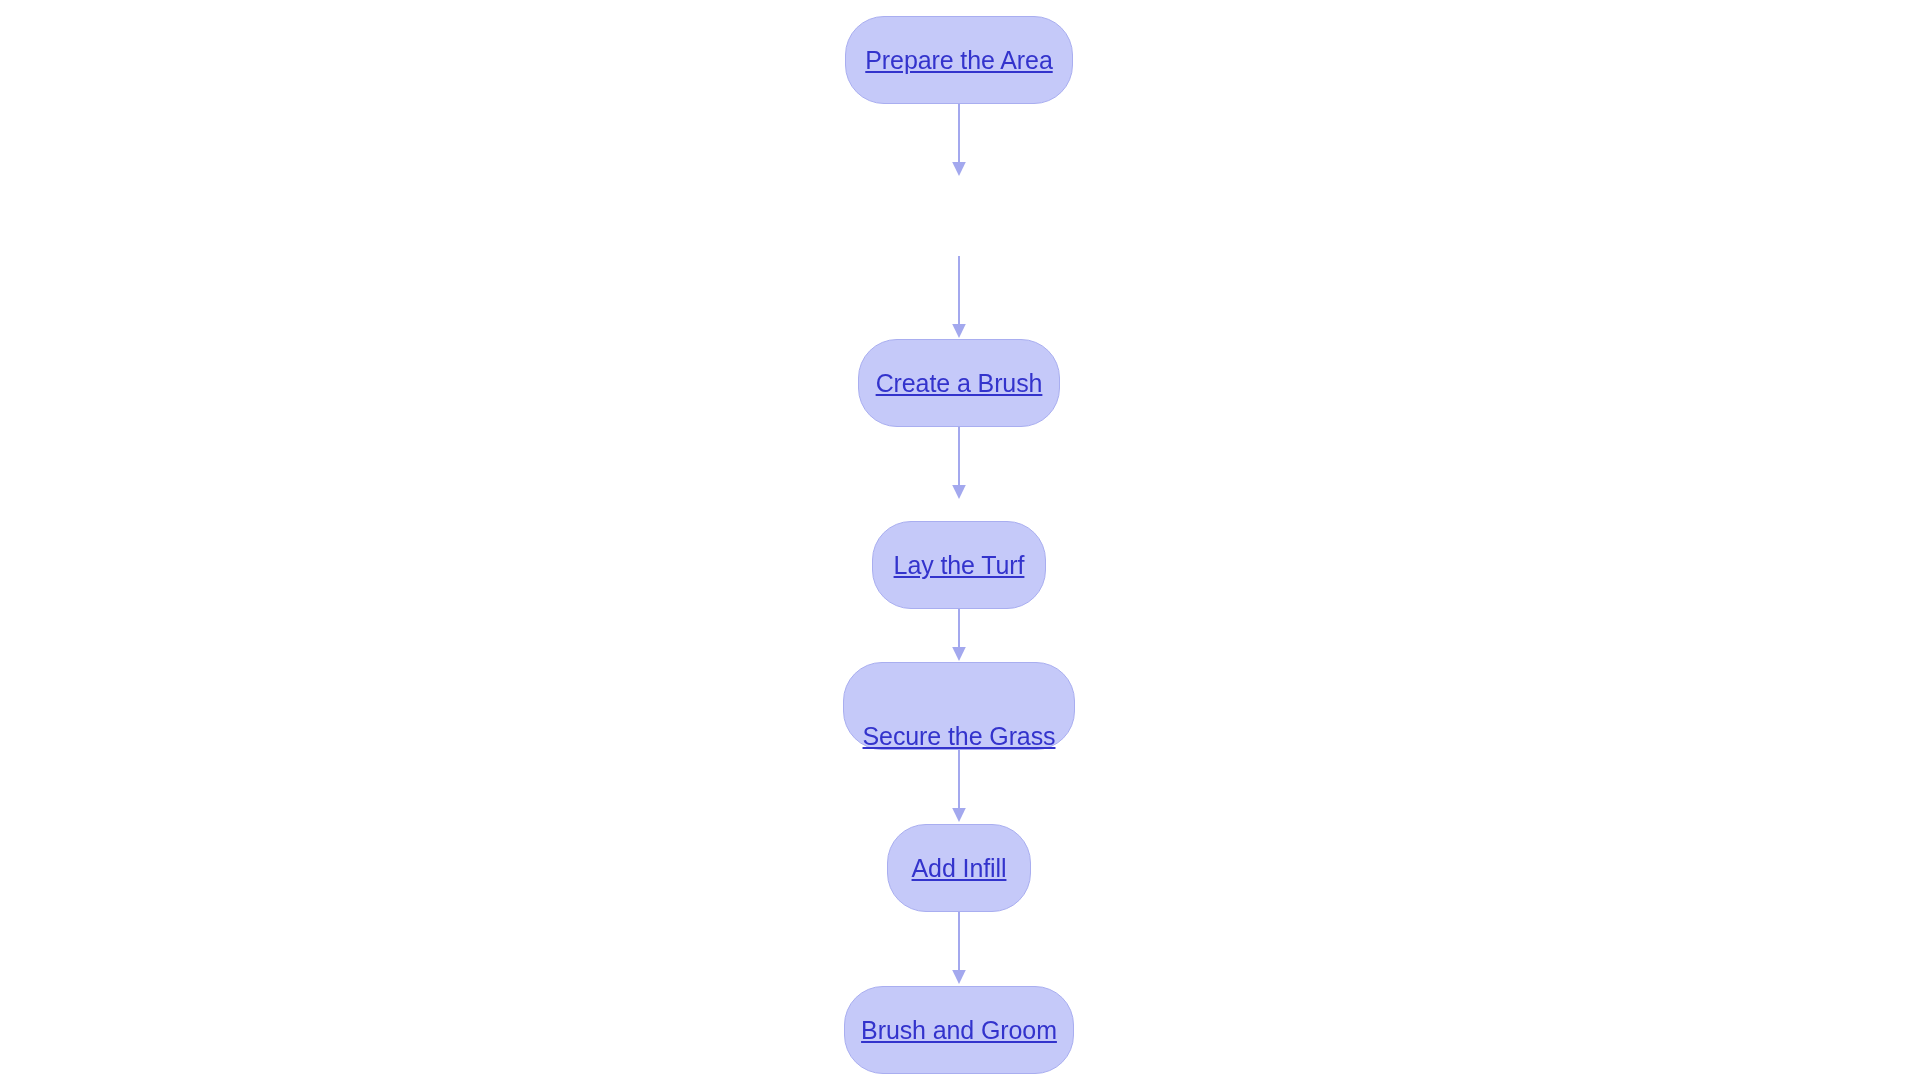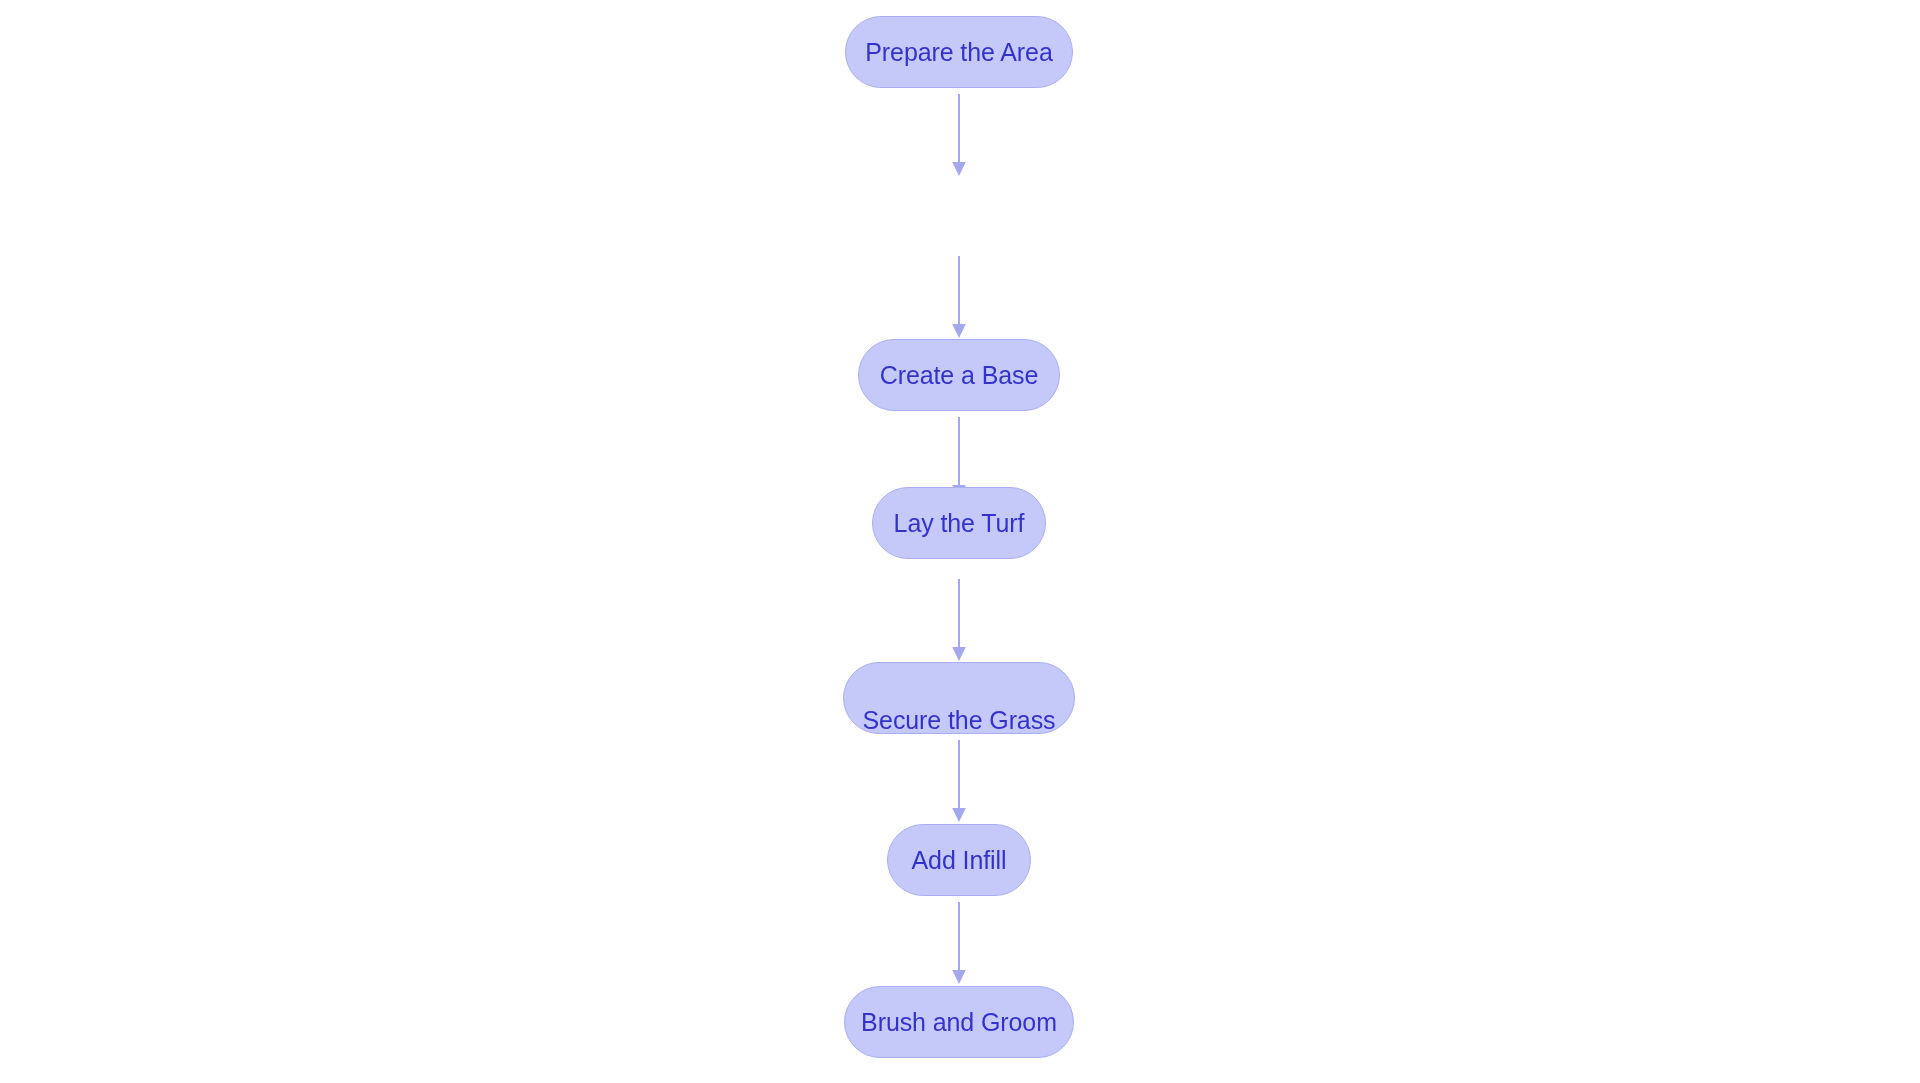--- a/index.html
+++ b/index.html
@@ -19,34 +19,35 @@
     position: relative;
     width: 1920px;
     height: 1083px;
     background: #ffffff;
   }
 
   
   .node {
     position: absolute;
     box-sizing: border-box;
-    height: 72px;
+    height: 88px;
     transform: translateX(-50%);
     background: #c5c9f9;
     border: 1.6px solid #a9aef0;
     border-radius: 39px;
     display: flex;
     align-items: center;
     justify-content: center;
     color: #3333cc;
     font-size: 25px;
     font-weight: 400;
     letter-spacing: -0.1px;
     white-space: nowrap;
     line-height: 1;
+    text-decoration: underline;
   }
 
   .node-label {
     display: block;
     padding: 0 4px;
     color: #3333cc;
   }
 
   
   .connector {
@@ -106,24 +107,24 @@
       <polygon points="1.2,68 14.8,68 8,82" fill="#a3a8ee"></polygon>
     </svg>
   </div>
 
   <div class="node" style="left:959px; top:16px; width:228px;">
     <span class="node-label">Prepare the Area</span>
   </div>
 
 
   <div class="node" style="left:959px; top:339px; width:202px;">
-    <span class="node-label">Create a Base</span>
+    <span class="node-label">Create a Brush</span>
   </div>
 
-  <div class="node" style="left:959px; top:487px; width:174px;">
+  <div class="node" style="left:959px; top:521px; width:174px;">
     <span class="node-label">Lay the Turf</span>
   </div>
 
   <div class="node" style="left:959px; top:662px; width:232px;align-items:flex-end;">
     <span class="node-label">Secure the Grass</span>
   </div>
 
   <div class="node" style="left:959px; top:824px; width:144px;">
     <span class="node-label">Add Infill</span>
   </div>

